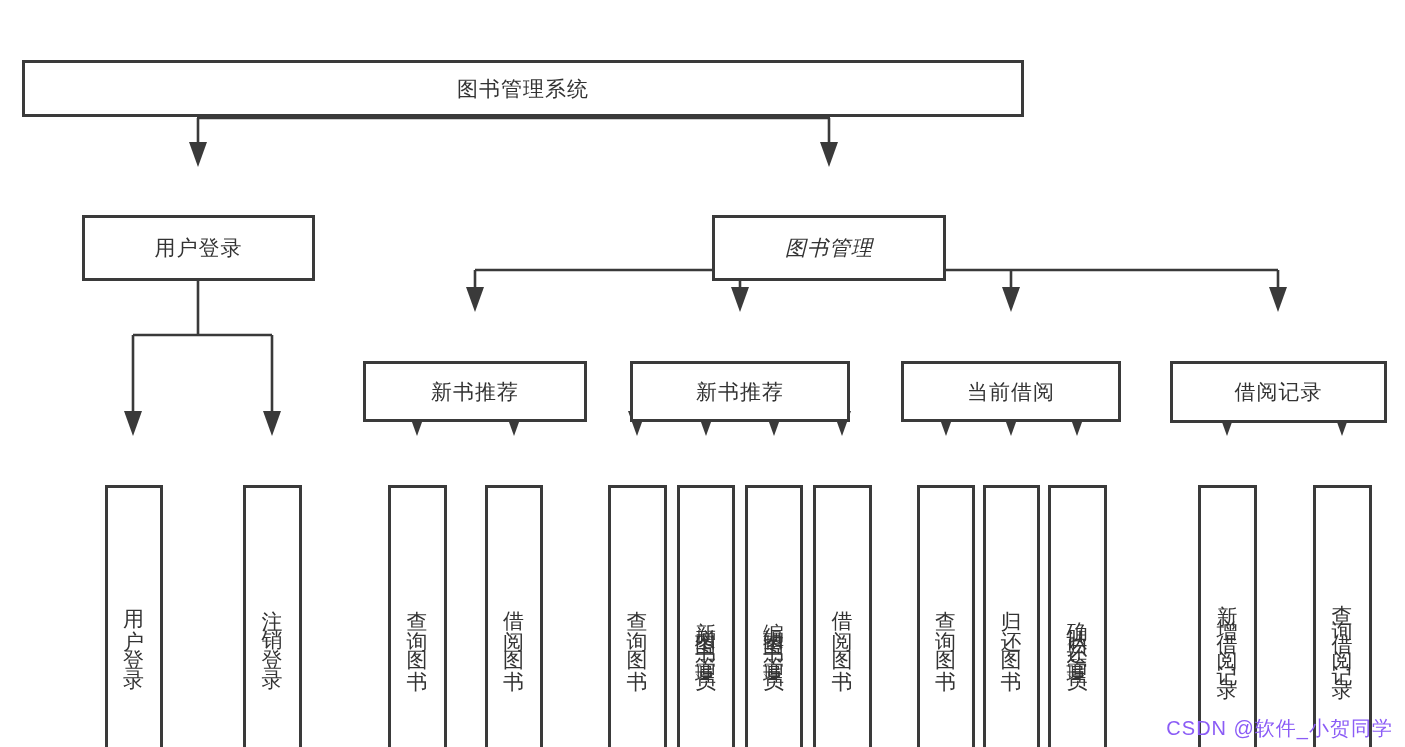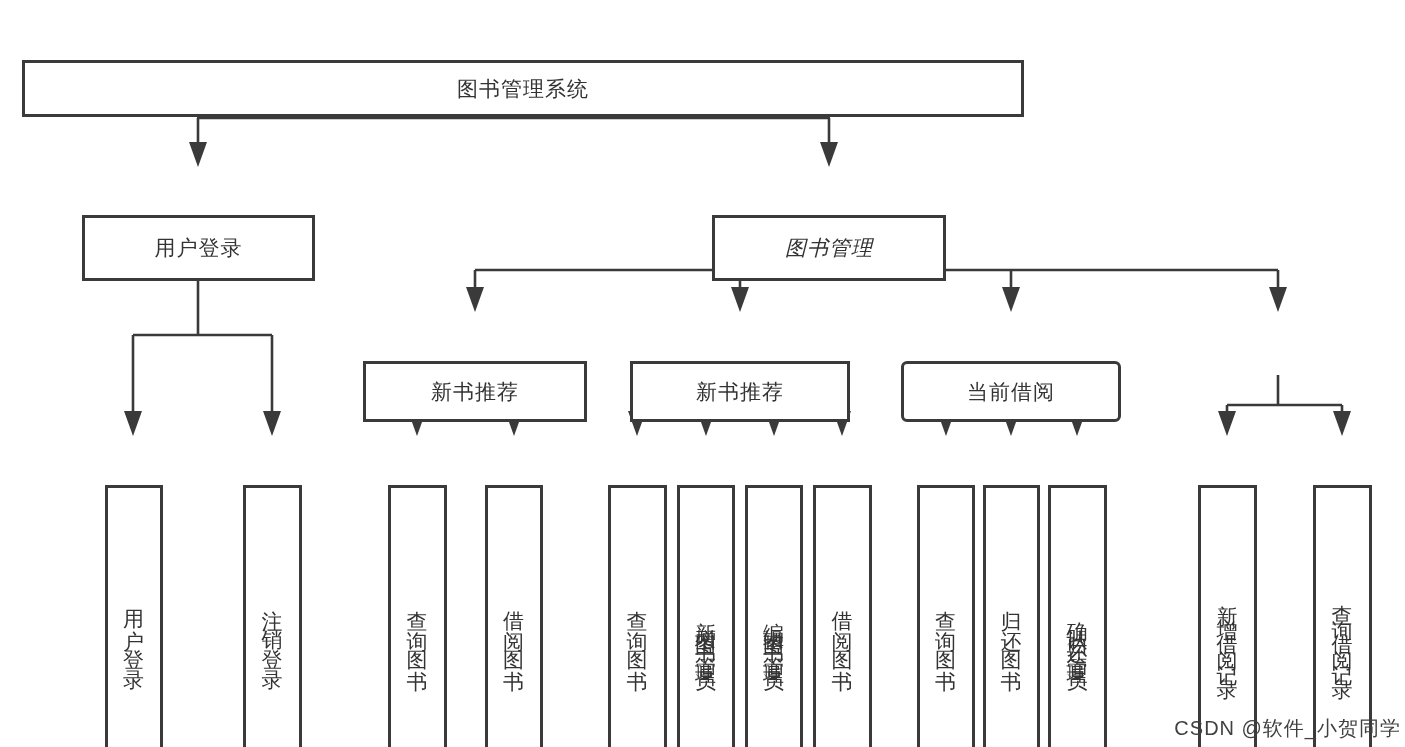--- a/index.html
+++ b/index.html
@@ -19,38 +19,38 @@
     font-size:21px; color:#333333; line-height:1;
   }
   .sp-lg { letter-spacing:20px; }
   .sp-md { letter-spacing:15px; }
   .sp-sm { letter-spacing:7px; }
   #root-box  { left:22px;  top:12px;  width:1002px; height:57px; }
   #l2-user   { left:82px;  top:167px; width:233px; height:66px; }
   #l2-book   { left:712px; top:167px; width:234px; height:66px;font-style:italic; }
   #l3-0 { left:363px;  top:313px; width:224px; height:61px; }
   #l3-1 { left:630px;  top:313px; width:220px; height:61px; }
-  #l3-2 { left:901px;  top:313px; width:220px; height:61px;border-radius:6px; }
+  #l3-2 { left:901px;  top:313px; width:220px; height:61px; }
   #l3-3 { left:1170px; top:313px; width:217px; height:62px; }
   #leaf-a1 { left:105px;  width:58px; height:296px; }
   #leaf-a2 { left:243px;  width:59px; height:296px; }
   #leaf-b1 { left:388px;  width:59px; height:297px; }
   #leaf-b2 { left:485px;  width:58px; height:297px; }
   #leaf-c1 { left:608px;  width:59px; height:297px; }
   #leaf-c2 { left:677px;  width:58px; height:303px; }
   #leaf-c3 { left:745px;  width:58px; height:303px; }
   #leaf-c4 { left:813px;  width:59px; height:297px; }
   #leaf-d1 { left:917px;  width:58px; height:297px; }
   #leaf-d2 { left:983px;  width:57px; height:297px; }
   #leaf-d3 { left:1048px; width:59px; height:303px; }
   #leaf-e1 { left:1198px; width:59px; height:296px; }
   #leaf-e2 { left:1313px; width:59px; height:296px; }
   #watermark {
-    position:absolute; right:4px; bottom:5px; z-index:5;
-    color:#404040; font-size:20px; letter-spacing:1px;
+    position:absolute; right:12px; bottom:5px; z-index:5;
+    color:#8b5cf6; font-size:20px; letter-spacing:1px;
   }
 </style>
 </head>
 <body>
 
 <div id="canvas">
 
   <svg id="connector-svg" width="1405" height="747" viewBox="0 0 1405 747">
     <g stroke="#3a3a3a" stroke-width="2.6" fill="none">
 
@@ -127,20 +127,23 @@
 
   <div class="box" id="l3-0">
     <span>新书推荐</span>
   </div>
   <div class="box" id="l3-1">
     <span>新书推荐</span>
   </div>
   <div class="box" id="l3-2">
     <span>当前借阅</span>
   </div>
+  <div class="box" id="l3-3">
+    <span>借阅记录</span>
+  </div>
 
   <div class="box leaf" id="leaf-a1">
     <span class="sp-lg">用户登录</span>
   </div>
   <div class="box leaf" id="leaf-a2">
     <span class="sp-lg">注销登录</span>
   </div>
 
   <div class="box leaf" id="leaf-b1">
     <span class="sp-lg">查询图书</span>

